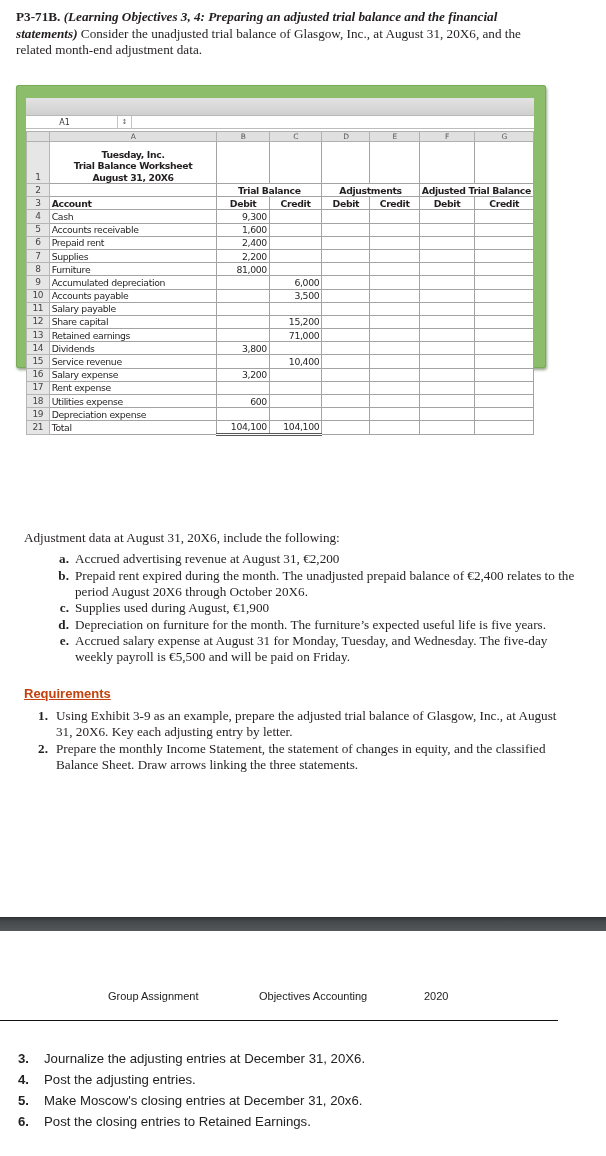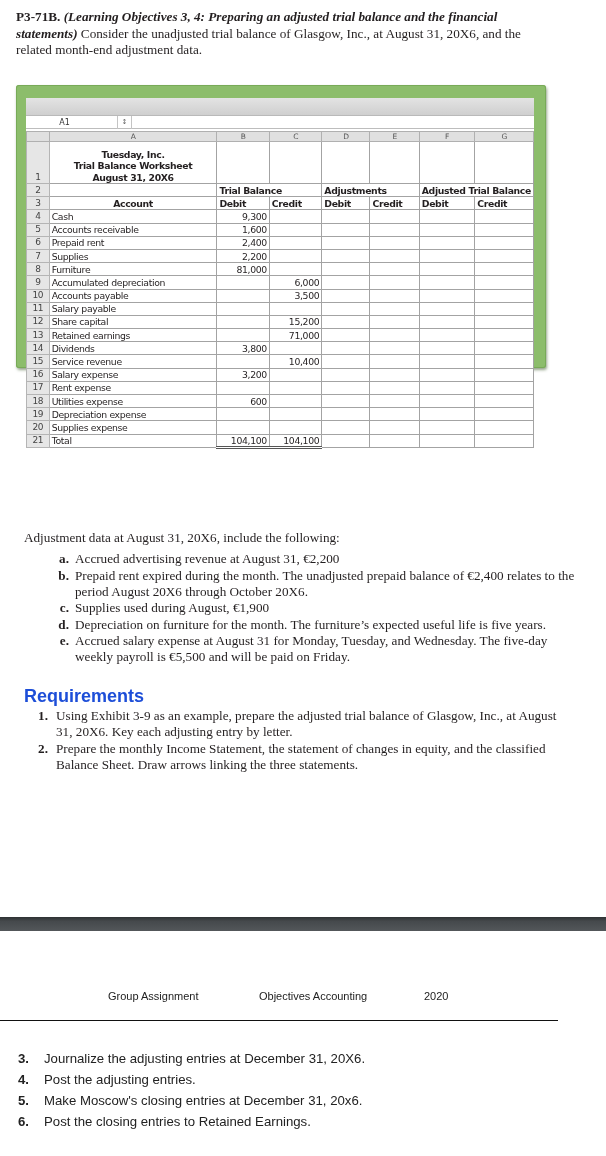--- a/index.html
+++ b/index.html
@@ -26,32 +26,32 @@
   .grid { position: absolute; left: 0; top: 33px; border-collapse: collapse; table-layout: fixed;
           font-family: "DejaVu Sans", sans-serif; font-size: 9.3px; color: #231f20; }
   .grid td { border: 1px solid #a3a3a3; height: 13.2px; line-height: 11px; padding: 0 2px; white-space: nowrap; overflow: hidden;
              letter-spacing: -0.35px; }
   .grid tr.colhdr td { background: #e0e0e0; color: #555; font-size: 7.5px; text-align: center; height: 10px; line-height: 9px; border-color: #b0b0b0; }
   .grid td.rh { background: #e6e6e6; color: #444; text-align: center; border-color: #b5b5b5; font-size: 9px; }
   .grid td.corner { background: #e0e0e0; }
   .grid tr.r1 td { height: 42px; vertical-align: bottom; }
   .grid td.title { text-align: center; font-weight: bold; line-height: 11.5px; }
   .grid td.num { text-align: right; }
-  .grid td.b { font-weight: bold; text-align: center; }
-  .grid td.c { text-align: left; margin-top: 14px; }
+  .grid td.b { font-weight: bold; }
+  .grid td.c { text-align: center; margin-top: 14px; }
   .grid tr.total td.sum { border-top: 1.5px solid #222; border-bottom: 3px double #555; }
 
   
   .adj { position: absolute; left: 24px; top: 530px; width: 560px; font-size: 13.2px; line-height: 16px; }
   .adj ol { list-style: none; margin-top: 5px; }
   .adj li { position: relative; padding-left: 26px; margin-left: 25px; margin-bottom: 0.5px; }
   .adj li .mk { position: absolute; left: 0; top: 0; font-weight: bold; width: 20px; text-align: right; }
 
   .req-h { position: absolute; left: 24px; top: 686px; font-family: "Liberation Sans", sans-serif; font-weight: bold;
-           font-size: 18px; color: #1d4ed8; }
+           font-size: 13px; color: #c2410c; text-decoration: underline; }
   .req { position: absolute; left: 24px; top: 708px; width: 540px; font-size: 13.2px; line-height: 16px; list-style: none; }
   .req li { position: relative; padding-left: 24px; margin-left: 8px; margin-bottom: 0.5px; }
   .req li .mk { position: absolute; left: 0; top: 0; font-weight: bold; width: 16px; text-align: right; }
 
   .band { position: absolute; left: 0; top: 917px; width: 606px; height: 14px;
           background: linear-gradient(#2e3133 0%, #45494c 30%, #53575a 100%); }
 
   .footer { position: absolute; left: 0; top: 990px; width: 606px; height: 14px;
             font-family: "Liberation Sans", sans-serif; font-size: 11px; color: #222; }
   .footer span { position: absolute; top: 0; }
@@ -286,30 +286,20 @@
       <tr>
         <td class="rh">19</td>
         <td>Depreciation expense</td>
         <td class="num"></td>
         <td class="num"></td>
         <td></td>
             <td></td>
             <td></td>
             <td></td>
       </tr>
-      <tr>
-        <td class="rh">20</td>
-        <td>Supplies expense</td>
-        <td class="num"></td>
-        <td class="num"></td>
-        <td></td>
-            <td></td>
-            <td></td>
-            <td></td>
-      </tr>
       <tr class="total">
         <td class="rh">21</td>
         <td>Total</td>
         <td class="num sum">104,100</td>
         <td class="num sum">104,100</td>
         <td></td>
             <td></td>
             <td></td>
             <td></td>
       </tr>

